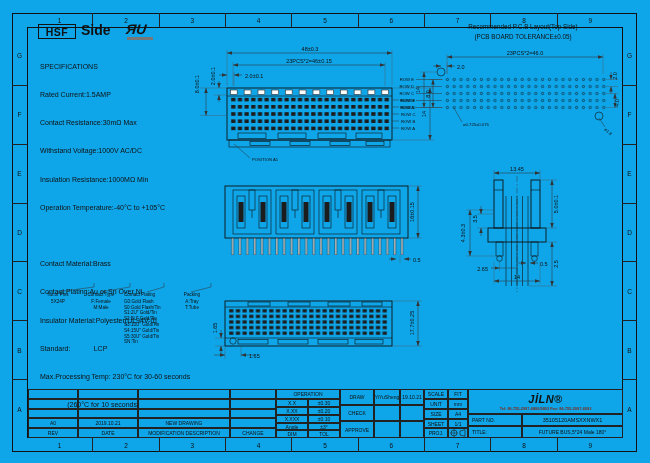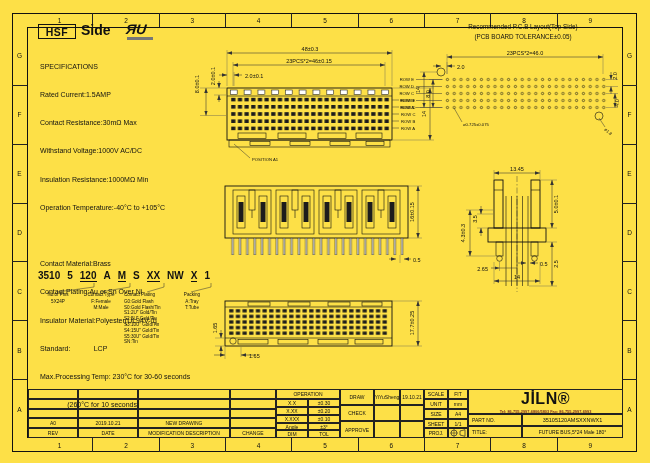--- a/index.html
+++ b/index.html
@@ -1,16 +1,16 @@
 <!DOCTYPE html>
 <html style="--tel-text-color: #7b2d1e; --line-color: #111111; --paper-color: #ffffff; --tel-color: #7b2d1e;"><head>
 <meta charset="utf-8">
 <style>
   html,body{margin:0;padding:0;background:#fff;}
-  .page{position:relative;width:650px;height:463px;background:#fde047;
+  .page{position:relative;width:650px;height:463px;background:#0ea5e9;
         font-family:"Liberation Sans","DejaVu Sans",sans-serif;color:#111;overflow:hidden;}
   .abs{position:absolute;}
   .outer-frame{left:12px;top:13px;width:625px;height:439px;border:1px solid #111;box-sizing:border-box;}
   .inner-frame{left:27px;top:27px;width:596px;height:411px;border:1.6px solid #111;box-sizing:border-box;}
   .ruler{display:flex;}
   .ruler-h{left:27px;width:596px;height:14px;flex-direction:row;}
   .ruler-top{top:13px;} .ruler-bottom{top:438px;}
   .ruler-v{top:27px;width:15px;height:411px;flex-direction:column;}
   .ruler-left{left:12px;} .ruler-right{left:622px;}
   .ruler-h .rc{flex:1;border-right:0.8px solid #222;display:flex;align-items:center;justify-content:center;font-size:6.5px;}
@@ -26,21 +26,21 @@
   .spec-line{height:9.4px;}
   .ord-title{left:46px;top:252px;font-family:"Liberation Serif","DejaVu Serif",serif;font-style:italic;font-weight:bold;font-size:13px;}
   .ord-code{left:38px;top:270px;display:flex;gap:7px;font-weight:bold;font-size:10px;}
   .ord-code .u{border-bottom:1.2px solid #111;}
   .leg{position:absolute;font-size:4.6px;line-height:5.8px;text-align:center;}
   .leg .lt{margin-bottom:1px;}
   .tbc{position:absolute;border:0.6px solid #222;box-sizing:border-box;display:flex;align-items:center;justify-content:center;font-size:5px;white-space:nowrap;overflow:hidden;background:#fff0;}
   .tbc.left{justify-content:flex-start;padding-left:3px;}
   .company{flex-direction:column;justify-content:center;gap:1px;}
   .co-row{display:flex;align-items:center;justify-content:center;gap:5px;width:100%;}
-  .co-logo{font-weight:bold;font-size:16px;letter-spacing:.5px;}
+  .co-logo{font-weight:bold;font-size:11px;font-style:italic;letter-spacing:.5px;}
   .co-names{display:flex;flex-direction:column;align-items:center;}
   .co-cn{font-weight:bold;font-size:8px;letter-spacing:1px;}
   .co-en{font-weight:bold;font-size:4.2px;}
   .co-tel{font-weight:bold;font-size:3.9px;color:var(--tel-color,#7b2d1e);}
   svg text{font-family:"Liberation Sans","DejaVu Sans",sans-serif;fill:#111;}
   .dt{font-size:5.5px;} .dts{font-size:4.2px;} .dtt{font-size:6.3px;}
   .ol{stroke:#111;stroke-width:.9;fill:none;}
   .ol2{stroke:#111;stroke-width:.6;fill:none;}
   .dk{fill:#1c1c1c;}
   .ext{stroke:#555;stroke-width:.4;}
@@ -112,32 +112,20 @@
     <div class="spec-line">Operation Temperature:-40°C to +105°C</div>
     <div class="spec-line"></div>
     <div class="spec-line">Contact Material:Brass</div>
     <div class="spec-line">Contact Plating:Au or Sn Over Ni</div>
     <div class="spec-line">Insulator Material:Polyester(UL94V-0)</div>
     <div class="spec-line">Standard:            LCP</div>
     <div class="spec-line">Max.Processing Temp: 230°C for 30-60 seconds</div>
     <div class="spec-line">              (260°C for 10 seconds)</div>
   </div>
 
-  <div class="abs ord-code">
-    <span>3510</span>
-    <span>5</span>
-    <span class="u">120</span>
-    <span>A</span>
-    <span class="u">M</span>
-    <span>S</span>
-    <span class="u">XX</span>
-    <span>NW</span>
-    <span class="u">X</span>
-    <span>1</span>
-  </div>
   <div class="leg" style="left:38px;top:292px;width:40px;">
     <div class="lt">No.of Pins</div>
     <div>5X24P</div>
   </div>
   <div class="leg" style="left:82px;top:292px;width:38px;">
     <div class="lt">Contact Type</div>
     <div>F:Female</div>
     <div>M:Male</div>
   </div>
   <div class="leg" style="left:124px;top:292px;width:48px;text-align:left;">

